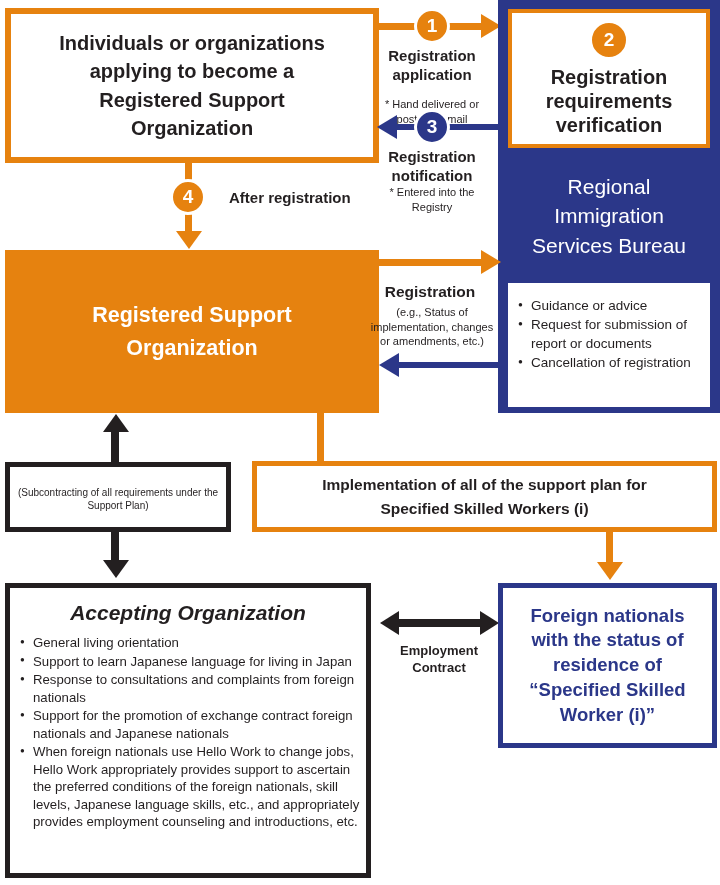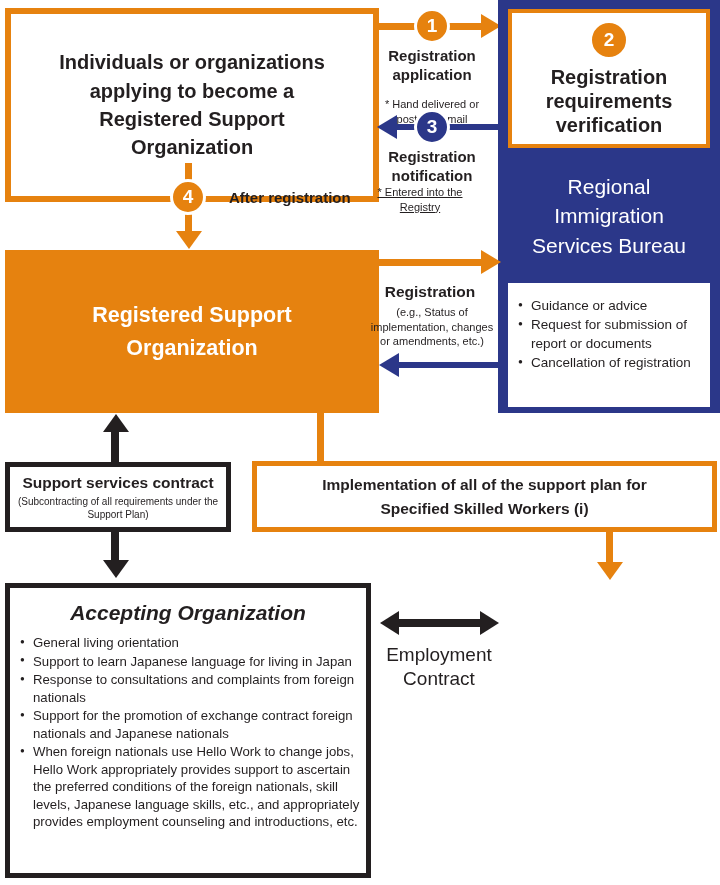--- a/index.html
+++ b/index.html
@@ -56,28 +56,28 @@
   .bullet::before{content:"●";position:absolute;left:0;top:0.33em;font-size:0.6em;}
 
   .acc-title{font-size:21px;font-weight:bold;text-align:center;margin-top:13px;font-style:italic;}
   .acc-list{margin:9px 4px 0 10px;font-size:13.2px;line-height:1.33;}
   .acc-list .bullet{margin-bottom:1px;}
 
   .contract-title{font-size:15.5px;font-weight:bold;white-space:nowrap;text-align:center;}
   .contract-sub{font-size:10px;line-height:1.3;text-align:center;margin-top:3px;}
 
   .reg-label{font-size:15.5px;font-weight:bold;text-align:center;color:var(--ink);}
-  .emp-label{font-size:19px;font-weight:normal;line-height:1.27;text-align:center;color:var(--ink);}
+  .emp-label{font-size:13px;font-weight:bold;line-height:1.27;text-align:center;color:var(--ink);}
 </style>
 </head>
 <body>
 
 <div id="canvas">
 
-  <div class="abs applicant flexc c" style="left:5px;top:8px;width:374px;height:194px;">
+  <div class="abs applicant flexc c" style="left:5px;top:8px;width:374px;height:155px;">
     <div>Individuals or organizations</div>
     <div>applying to become a</div>
     <div>Registered Support</div>
     <div>Organization</div>
   </div>
 
   <div class="abs shaft-o" style="left:379px;top:23px;width:102px;height:7px;"></div>
   <div class="abs ah ah-r-o" style="left:481px;top:14px;"></div>
   <div class="abs circle" style="left:414px;top:8px;width:36px;height:36px;">1</div>
   <div class="abs steplabel" style="left:364px;top:47px;width:136px;">
@@ -89,21 +89,21 @@
     <div>posted by mail</div>
   </div>
 
   <div class="abs ah ah-l-n" style="left:377px;top:115px;"></div>
   <div class="abs shaft-n" style="left:397px;top:124px;width:101px;height:6px;"></div>
   <div class="abs circle navy" style="left:414px;top:109px;width:36px;height:36px;">3</div>
   <div class="abs steplabel" style="left:364px;top:148px;width:136px;">
     <div>Registration</div>
     <div>notification</div>
   </div>
-  <div class="abs stepnote" style="left:352px;top:185px;width:136px;text-decoration:underline;">
+  <div class="abs stepnote" style="left:364px;top:185px;width:136px;">
     <div>* Entered into the</div>
     <div>Registry</div>
   </div>
 
   <div class="abs bureau" style="left:498px;top:0px;width:222px;height:413px;"></div>
   <div class="abs verif flexc c" style="left:508px;top:9px;width:202px;height:139px;">
     <div class="circle inbox" style="margin-bottom:5px;">2</div>
     <div>Registration</div>
     <div>requirements</div>
     <div>verification</div>
@@ -140,21 +140,20 @@
 
   <div class="abs ah ah-l-n" style="left:379px;top:353px;"></div>
   <div class="abs shaft-n" style="left:399px;top:362px;width:99px;height:6px;"></div>
 
   <div class="abs shaft-o" style="left:317px;top:411px;width:7px;height:51px;"></div>
 
   <div class="abs ah ah-u-k" style="left:103px;top:414px;"></div>
   <div class="abs shaft-k" style="left:111px;top:432px;width:8px;height:30px;"></div>
 
   <div class="abs contract flexc" style="left:5px;top:462px;width:226px;height:70px;">
-    <div class="contract-title">Support services contract</div>
     <div class="contract-sub">
       <div>(Subcontracting of all requirements under the</div>
       <div>Support Plan)</div>
     </div>
   </div>
 
   <div class="abs shaft-k" style="left:111px;top:532px;width:8px;height:28px;"></div>
   <div class="abs ah ah-d-k" style="left:103px;top:560px;"></div>
 
   <div class="abs impl flexc c" style="left:252px;top:461px;width:465px;height:71px;">
@@ -177,14 +176,21 @@
   </div>
 
   <div class="abs ah ah-l-k" style="left:380px;top:611px;"></div>
   <div class="abs shaft-k" style="left:399px;top:619px;width:81px;height:8px;"></div>
   <div class="abs ah ah-r-k" style="left:480px;top:611px;"></div>
   <div class="abs emp-label" style="left:380px;top:643px;width:118px;">
     <div>Employment</div>
     <div>Contract</div>
   </div>
 
+  <div class="abs foreign flexc c" style="left:498px;top:583px;width:219px;height:165px;">
+    <div>Foreign nationals</div>
+    <div>with the status of</div>
+    <div>residence of</div>
+    <div>“Specified Skilled</div>
+    <div>Worker (i)”</div>
+  </div>
 
 </div>
 
 </body></html>

